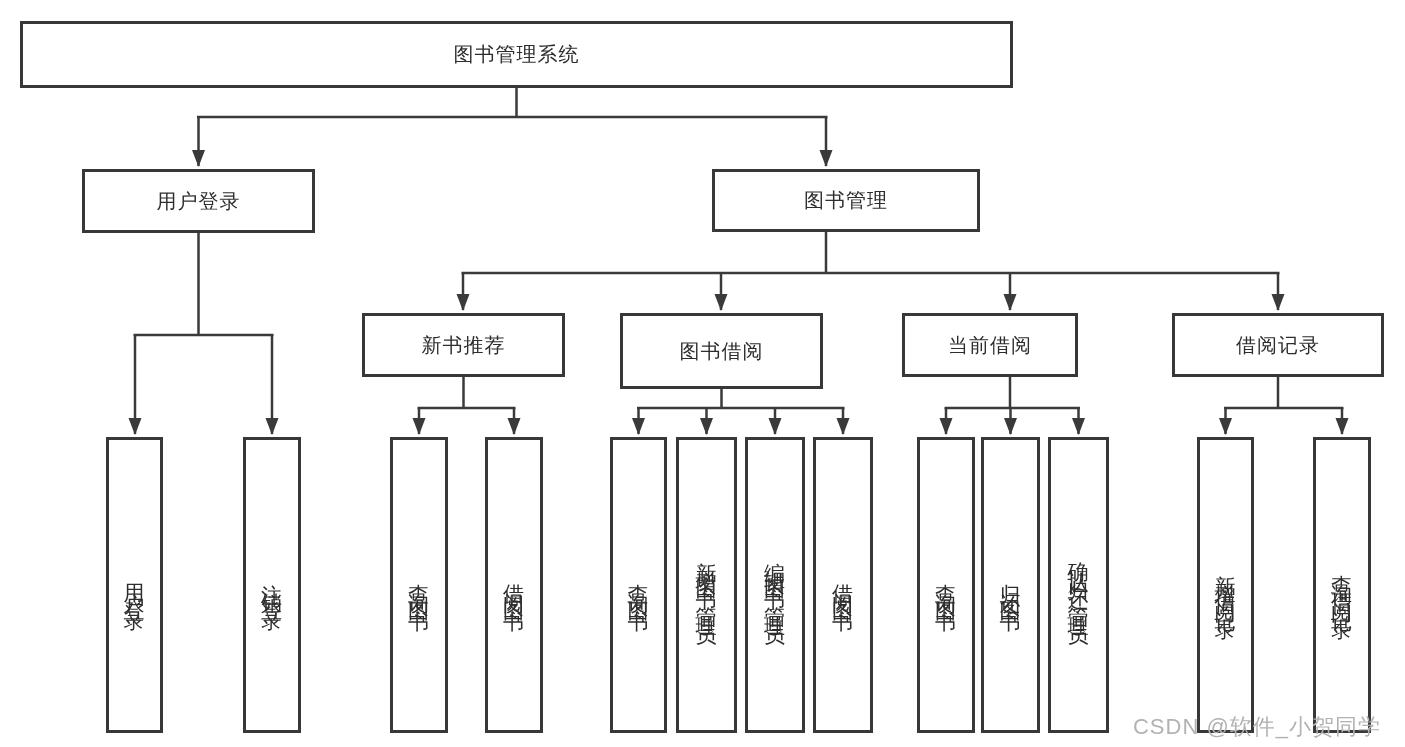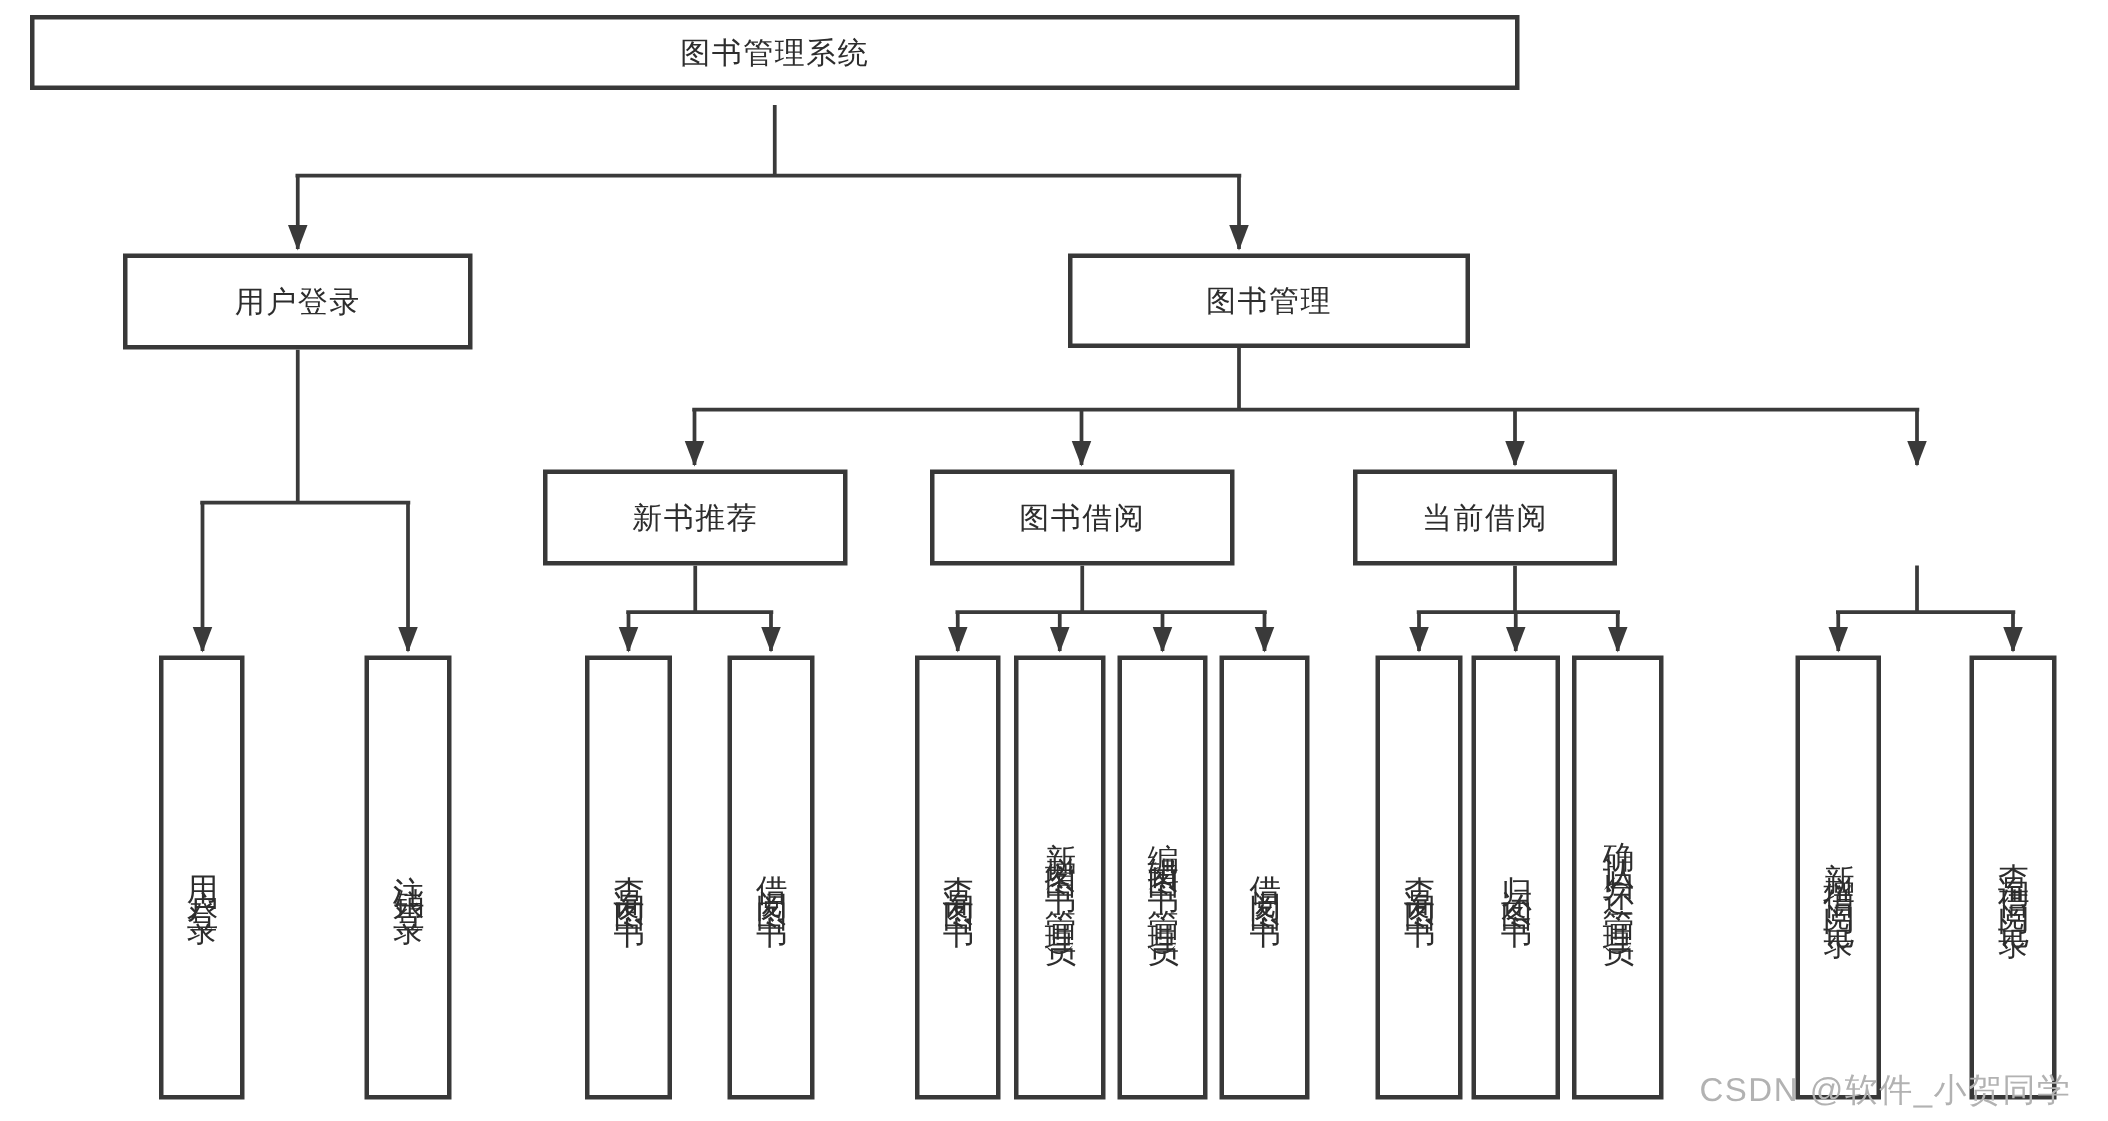--- a/index.html
+++ b/index.html
@@ -108,39 +108,42 @@
       <line x1="775" y1="408" x2="775" y2="434" marker-end="url(#arrow)"></line>
       <line x1="843" y1="408" x2="843" y2="434" marker-end="url(#arrow)"></line>
       <line x1="946" y1="408" x2="946" y2="434" marker-end="url(#arrow)"></line>
       <line x1="1010.5" y1="408" x2="1010.5" y2="434" marker-end="url(#arrow)"></line>
       <line x1="1078.5" y1="408" x2="1078.5" y2="434" marker-end="url(#arrow)"></line>
       <line x1="1225.5" y1="408" x2="1225.5" y2="434" marker-end="url(#arrow)"></line>
       <line x1="1342" y1="408" x2="1342" y2="434" marker-end="url(#arrow)"></line>
     </g>
   </svg>
 
-  <div class="box" style="left:20px;top:10px;width:993px;height:50px">
+  <div class="box" style="left:20px;top:21px;width:993px;height:67px">
     <span>图书管理系统</span>
   </div>
 
   <div class="box" style="left:82px;top:169px;width:233px;height:64px">
     <span>用户登录</span>
   </div>
   <div class="box" style="left:712px;top:169px;width:268px;height:63px">
     <span>图书管理</span>
   </div>
 
   <div class="box" style="left:362px;top:313px;width:203px;height:64px">
     <span>新书推荐</span>
   </div>
-  <div class="box" style="left:620px;top:313px;width:203px;height:64px">
+  <div class="box" style="left:620px;top:313px;width:203px;height:76px">
     <span>图书借阅</span>
   </div>
   <div class="box" style="left:902px;top:313px;width:176px;height:64px">
     <span>当前借阅</span>
+  </div>
+  <div class="box" style="left:1172px;top:313px;width:212px;height:64px">
+    <span>借阅记录</span>
   </div>
 
   <div class="vbox" style="left:106px;top:437px;width:57px;height:296px">
     <span>用户登录</span>
   </div>
   <div class="vbox" style="left:243px;top:437px;width:58px;height:296px">
     <span>注销登录</span>
   </div>
 
   <div class="vbox" style="left:390px;top:437px;width:58px;height:296px">

